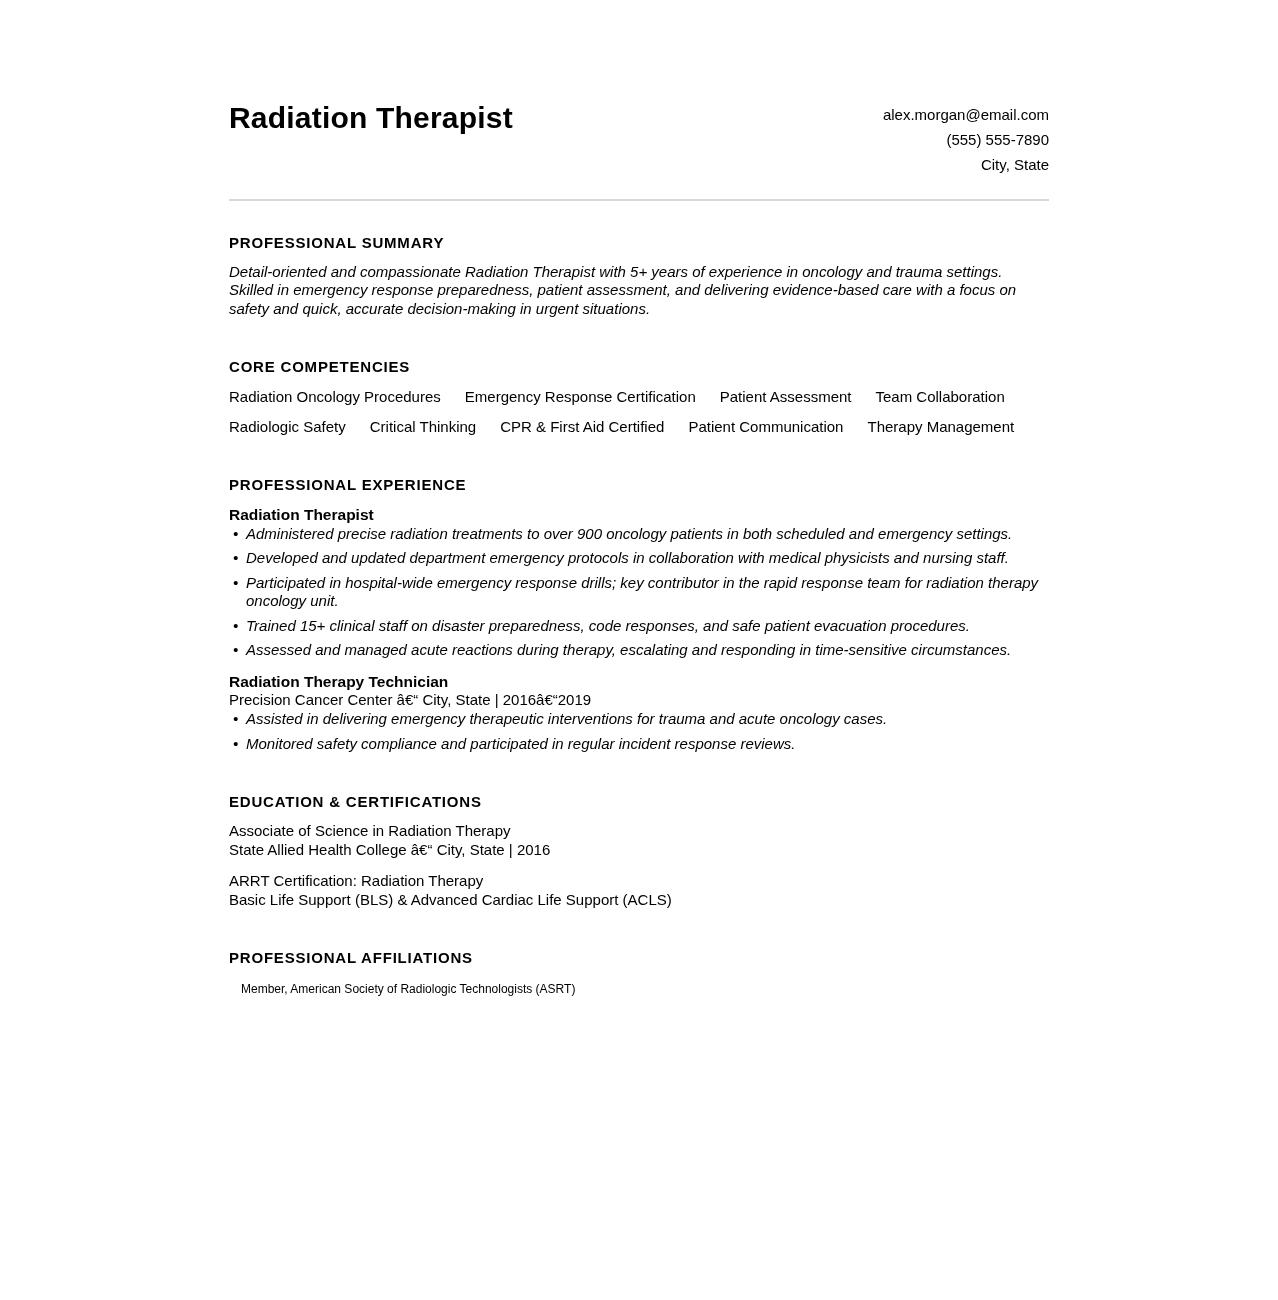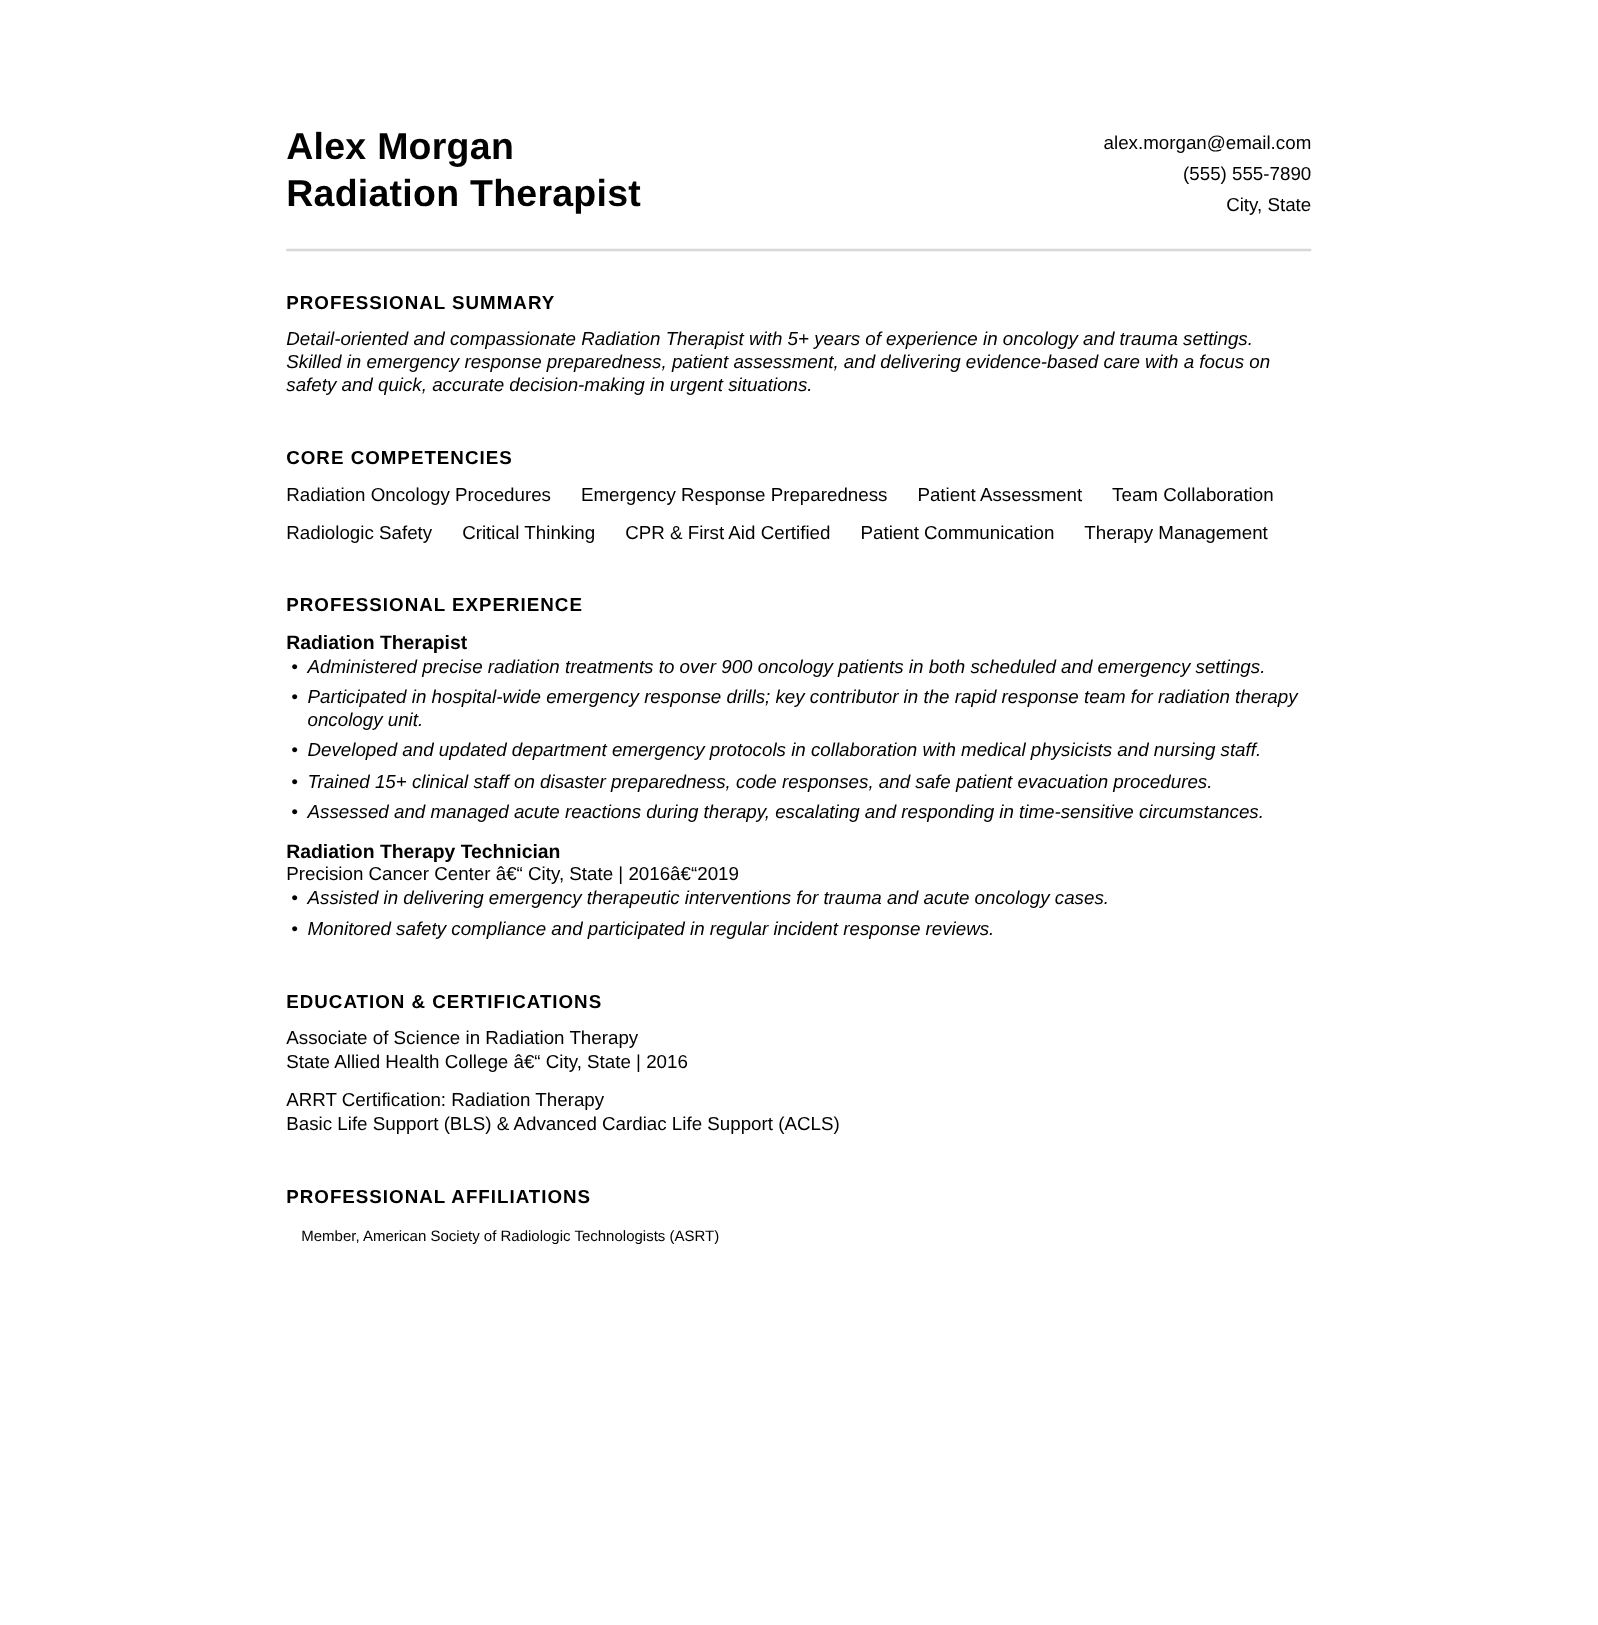--- a/index.html
+++ b/index.html
@@ -123,59 +123,58 @@
     margin: 12px;
   }
 </style>
 </head>
 <body>
 
 <div class="page">
 
   <div class="header">
     <div class="name-block">
-      <div class="name-line">Alex Morgan</div>
       <div class="name-line">Radiation Therapist</div>
     </div>
     <div class="contact-block">
       <div>alex.morgan@email.com</div>
       <div>(555) 555-7890</div>
       <div>City, State</div>
     </div>
   </div>
 
   <div>
     <div class="section-heading first">PROFESSIONAL SUMMARY</div>
     <p class="body-text">Detail-oriented and compassionate Radiation Therapist with 5+ years of experience in oncology and trauma settings. Skilled in emergency response preparedness, patient assessment, and delivering evidence-based care with a focus on safety and quick, accurate decision-making in urgent situations.</p>
   </div>
 
   <div>
     <div class="section-heading">CORE COMPETENCIES</div>
     <div class="competency-list">
       <span>Radiation Oncology Procedures</span>
-      <span>Emergency Response Preparedness</span>
+      <span>Emergency Response Certification</span>
       <span>Patient Assessment</span>
       <span>Team Collaboration</span>
       <span>Radiologic Safety</span>
       <span>Critical Thinking</span>
       <span>CPR &amp; First Aid Certified</span>
       <span>Patient Communication</span>
       <span>Therapy Management</span>
     </div>
   </div>
 
   <div>
     <div class="section-heading">PROFESSIONAL EXPERIENCE</div>
 
     <div class="job">
       <p class="job-title">Radiation Therapist</p>
       <ul class="bullets">
         <li>Administered precise radiation treatments to over 900 oncology patients in both scheduled and emergency settings.</li>
+        <li>Developed and updated department emergency protocols in collaboration with medical physicists and nursing staff.</li>
         <li>Participated in hospital-wide emergency response drills; key contributor in the rapid response team for radiation therapy oncology unit.</li>
-        <li>Developed and updated department emergency protocols in collaboration with medical physicists and nursing staff.</li>
         <li>Trained 15+ clinical staff on disaster preparedness, code responses, and safe patient evacuation procedures.</li>
         <li>Assessed and managed acute reactions during therapy, escalating and responding in time-sensitive circumstances.</li>
       </ul>
     </div>
 
     <div class="job">
       <p class="job-title">Radiation Therapy Technician</p>
       <p class="job-meta">Precision Cancer Center â€“ City, State | 2016â€“2019</p>
       <ul class="bullets">
         <li>Assisted in delivering emergency therapeutic interventions for trauma and acute oncology cases.</li>

